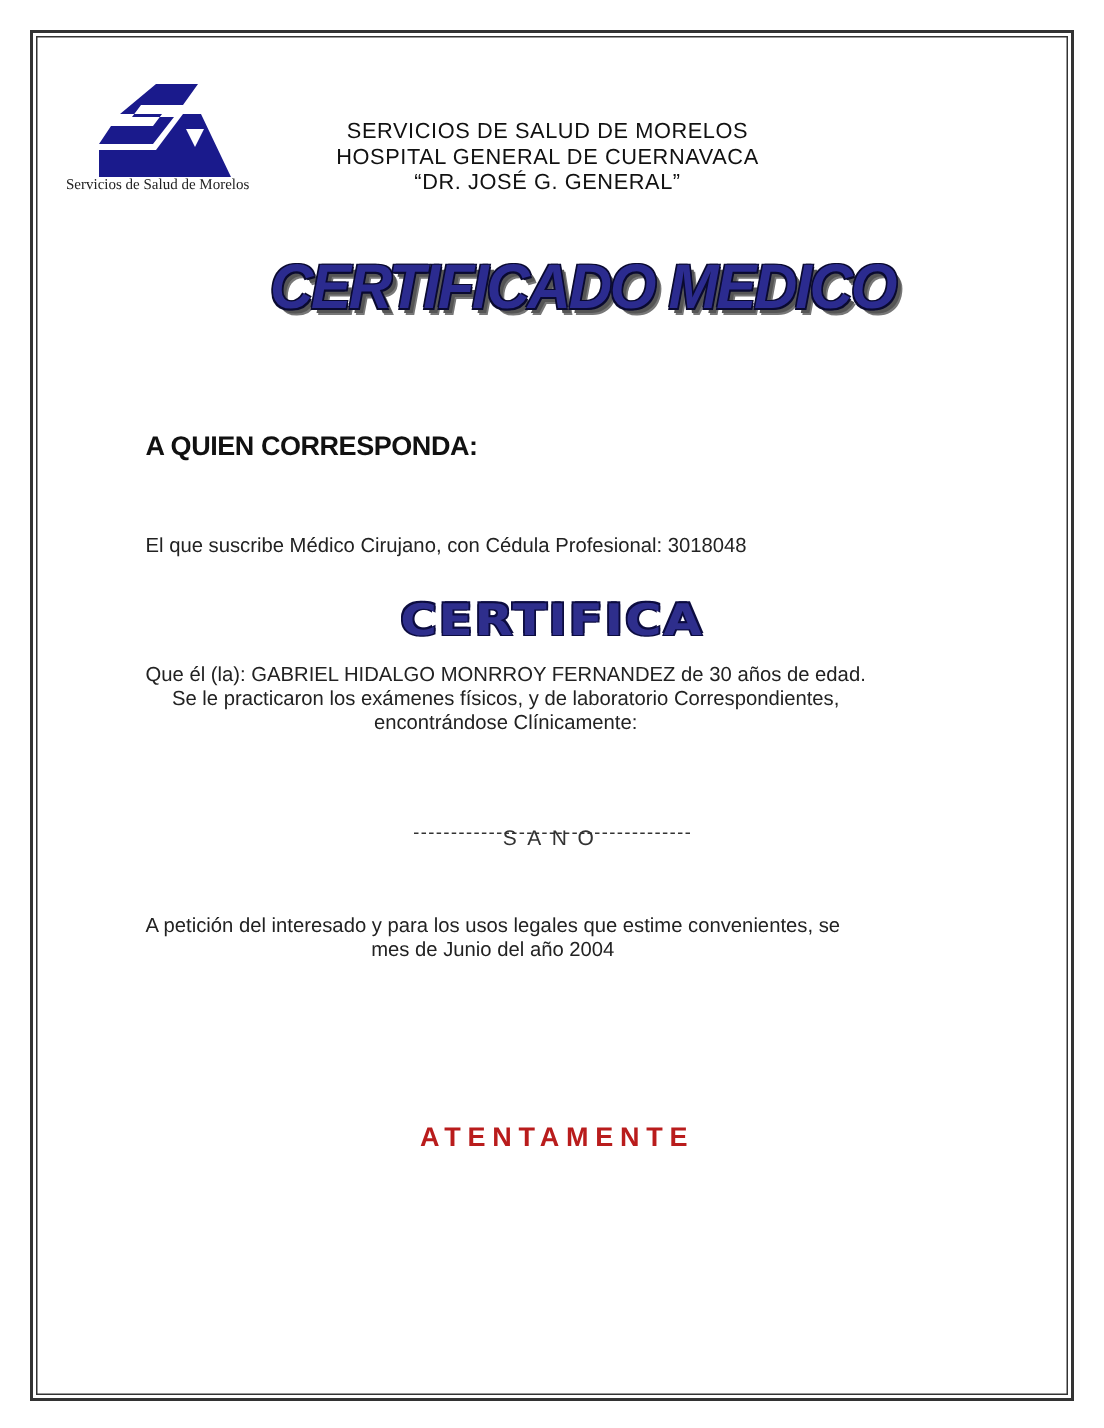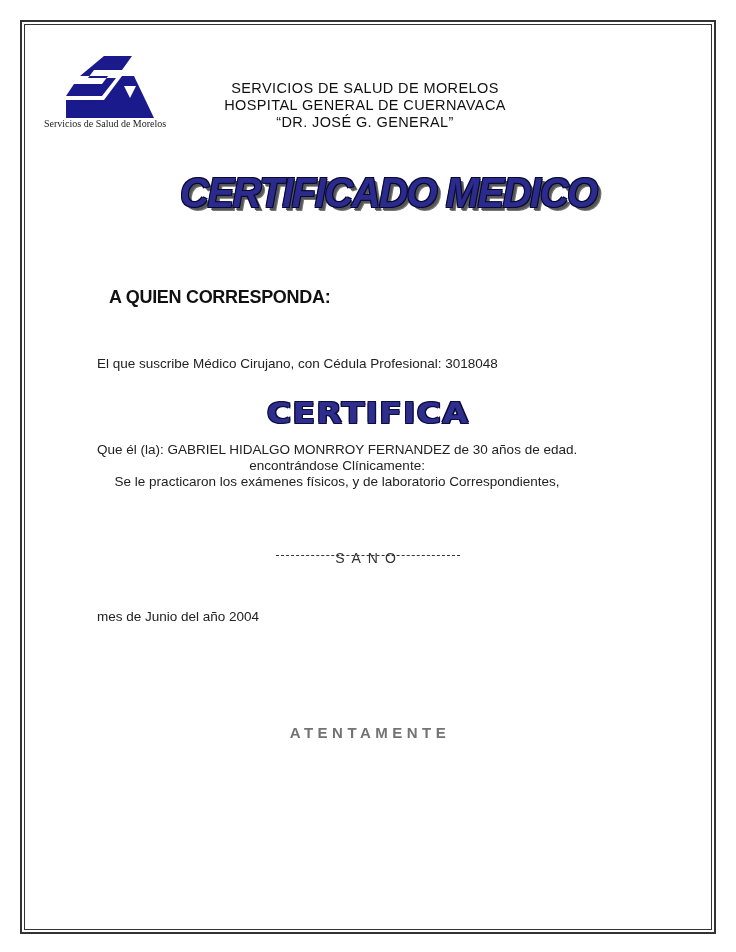--- a/index.html
+++ b/index.html
@@ -5,29 +5,29 @@
     html, body { margin: 0; padding: 0; background: #ffffff; }
     body { width: 736px; height: 952px; position: relative; overflow: hidden; font-family: "Liberation Sans", sans-serif; color: #111; }
     .frame-outer { position: absolute; left: 20px; top: 20px; width: 692px; height: 910px; border: 2px solid #333; }
     .frame-inner { position: absolute; left: 24px; top: 24px; width: 686px; height: 904px; border: 1px solid #333; }
     .logo { position: absolute; left: 44px; top: 56px; width: 155px; height: 75px; }
     .logo svg { position: absolute; left: 20px; top: 0; }
     .logo-caption { position: absolute; left: 0; top: 62px; font-family: "Liberation Serif", serif; font-size: 10px; color: #222; white-space: nowrap; }
     .header { position: absolute; left: 200px; top: 80px; width: 330px; text-align: center; font-size: 14.5px; line-height: 17px; color: #111; letter-spacing: 0.4px; }
     .header div { white-space: nowrap; }
     .title-art { position: absolute; left: 180px; top: 170px; width: 380px; text-align: center; font-family: "Liberation Sans", sans-serif; font-weight: bold; font-style: italic; font-size: 40px; letter-spacing: -1.5px; color: #2b2b8f; transform: scaleY(1.05); text-shadow: -1px -1px 0 #0a0a30, 1px -1px 0 #0a0a30, -1px 1px 0 #0a0a30, 1px 1px 0 #0a0a30, 3px 3px 0 #555, 4px 4px 0 #777; white-space: nowrap; }
-    .salutation { position: absolute; left: 97px; top: 287px; font-weight: bold; font-size: 18px; letter-spacing: -0.3px; color: #111; white-space: nowrap; margin-left: 12px; }
+    .salutation { position: absolute; left: 97px; top: 287px; font-weight: bold; font-size: 18px; letter-spacing: -0.3px; color: #111; white-space: nowrap; }
     .body-text { position: absolute; left: 97px; font-size: 13.5px; line-height: 16px; color: #222; white-space: nowrap; text-align: center; }
     .p1 { top: 356px; }
     .certifica { position: absolute; left: 250px; top: 396px; width: 236px; text-align: center; font-family: "DejaVu Sans", sans-serif; font-weight: bold; font-size: 29px; letter-spacing: 1px; color: #2e2e8c; text-shadow: -1px -1px 0 #0c0c40, 1px -1px 0 #0c0c40, -1px 1px 0 #0c0c40, 1px 1px 0 #0c0c40; transform: scaleX(1.15); white-space: nowrap; }
     .p2 { top: 442px; }
     .result { position: absolute; left: 276px; top: 550px; width: 186px; text-align: center; font-size: 14px; letter-spacing: 7px; color: #333; }
     .result-line { position: absolute; left: 276px; top: 555px; width: 184px; border-top: 1px dashed #333; }
     .p3 { top: 609px; }
-    .closing { position: absolute; left: 280px; top: 724px; width: 180px; text-align: center; font-weight: bold; font-size: 15px; letter-spacing: 4.5px; color: #737373; }
+    .closing { position: absolute; left: 280px; top: 748px; width: 180px; text-align: center; font-weight: bold; font-size: 18px; letter-spacing: 4.5px; color: #b91c1c; }
   </style>
 </head>
 <body>
 
 <div class="frame-outer"></div>
 <div class="frame-inner"></div>
 
 <div class="logo">
   <svg width="100" height="62" viewBox="0 0 100 62">
     <polygon points="40,0 68,0 58,14 30,14 24,22 52,22 38,40 2,40 10,28 38,28 44,20 16,20" fill="#1a1a8c"></polygon>
@@ -47,24 +47,25 @@
 <div class="title-art">CERTIFICADO MEDICO</div>
 
 <div class="salutation">A QUIEN CORRESPONDA:</div>
 
 <div class="body-text p1">El que suscribe Médico Cirujano, con Cédula Profesional: 3018048</div>
 
 <div class="certifica">CERTIFICA</div>
 
 <div class="body-text p2">
   <div>Que él (la): GABRIEL HIDALGO MONRROY FERNANDEZ de 30 años de edad.</div>
+  <div>Se le practicaron los exámenes físicos,  y de laboratorio Correspondientes,</div>
   <div>encontrándose Clínicamente:</div>
-  <div>Se le practicaron los exámenes físicos,  y de laboratorio Correspondientes,</div>
 </div>
 
 <div class="result">SANO</div>
 <div class="result-line"></div>
 
 <div class="body-text p3">
+  <div>A petición del interesado y para los usos legales que estime convenientes, se</div>
   <div>mes de  Junio del año 2004</div>
 </div>
 
 <div class="closing">ATENTAMENTE</div>
 
 </body></html>

